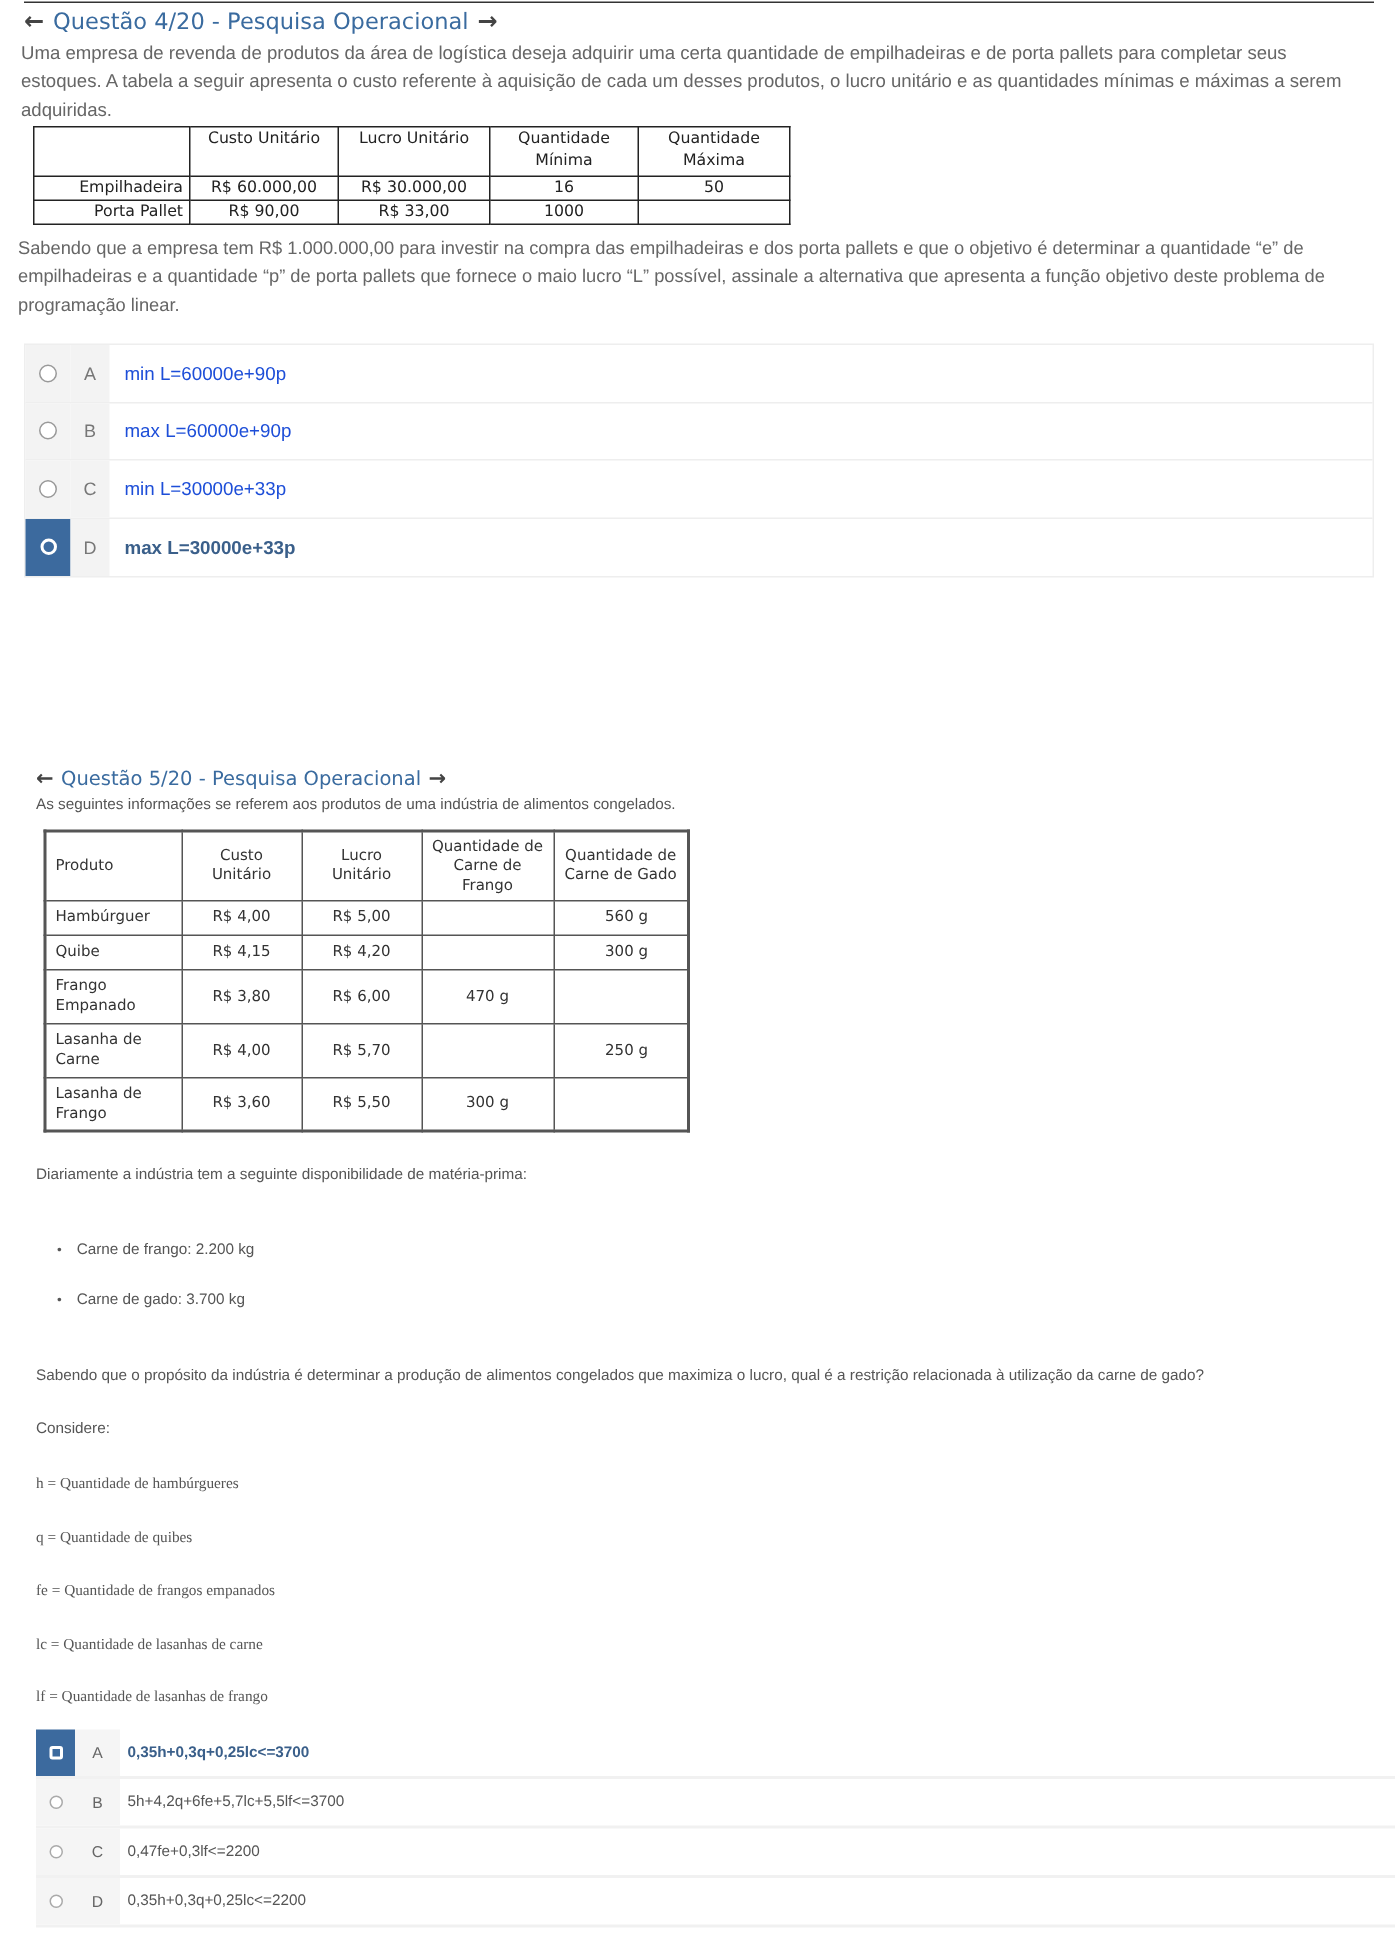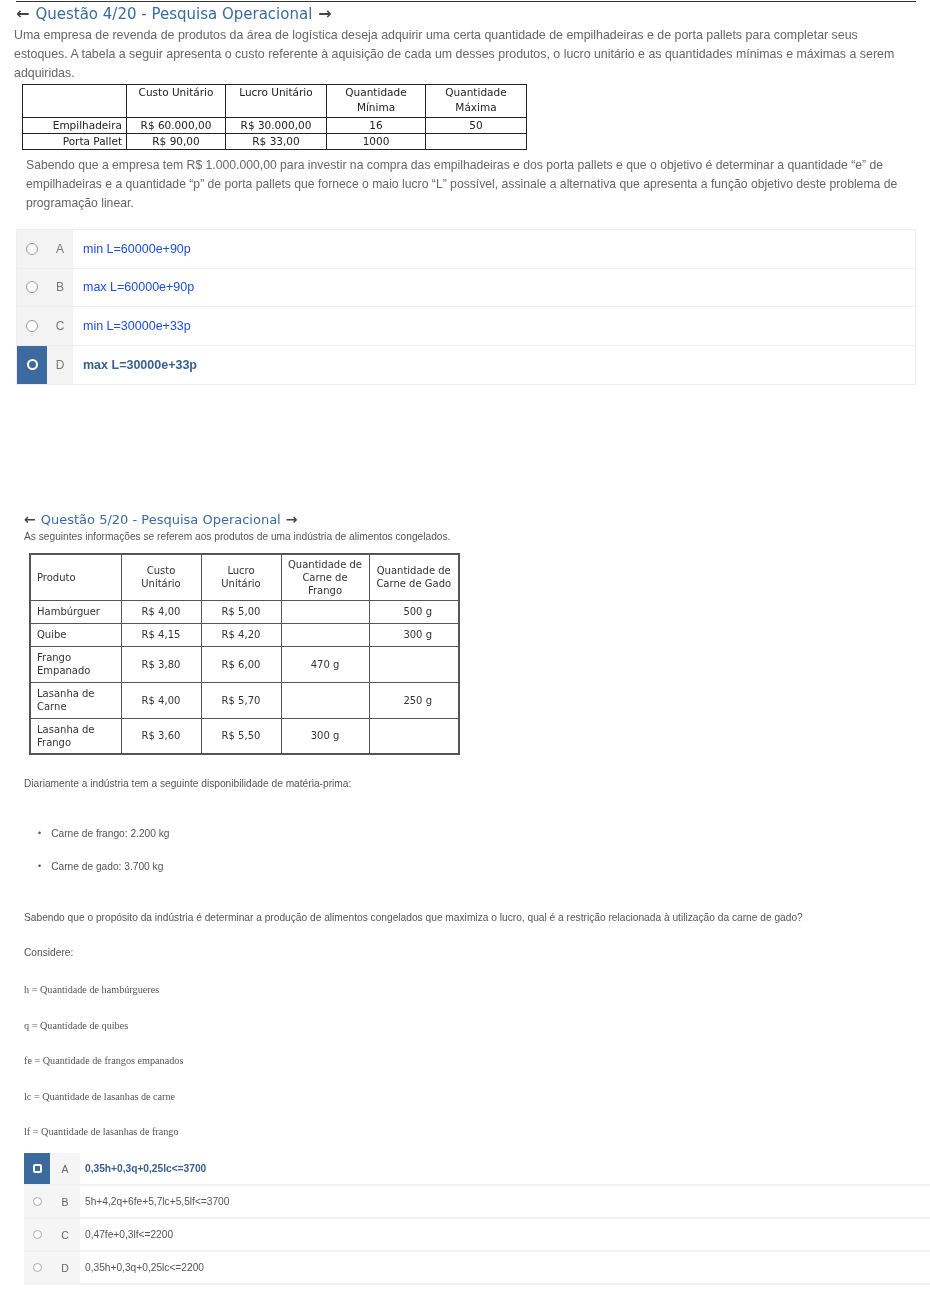--- a/index.html
+++ b/index.html
@@ -11,21 +11,21 @@
   
   .q4-title { position: absolute; left: 16px; top: 4px; font-family: "DejaVu Sans", sans-serif; font-size: 15px; color: #3a6b9f; display: flex; align-items: center; gap: 6px; }
   .q4-title .arrow { font-size: 16px; color: #444; font-weight: bold; }
   .q4-text { position: absolute; left: 14px; top: 26px; width: 900px; font-size: 12.4px; line-height: 19px; color: #666; }
 
   table.t1 { position: absolute; left: 22px; top: 84px; border-collapse: collapse; font-family: "DejaVu Sans", sans-serif; font-size: 10.5px; color: #222; }
   table.t1 td { border: 1px solid #222; padding: 0 4px; height: 16px; text-align: center; vertical-align: top; line-height: 15px; }
   table.t1 td.l { text-align: right; }
   table.t1 tr.h td { height: 33px; }
 
-  .q4-after { position: absolute; left: 26px; top: 156px; width: 900px; font-size: 12.2px; line-height: 19px; color: #666; }
+  .q4-after { position: absolute; left: 12px; top: 156px; width: 900px; font-size: 12.2px; line-height: 19px; color: #666; }
 
   .opts1 { position: absolute; left: 16px; top: 229px; width: 900px; border: 1px solid #eee; }
   .opt1 { height: 38.5px; display: flex; align-items: center; border-bottom: 1px solid #eee; }
   .opt1:last-child { border-bottom: none; }
   .opt1 .radio-cell { width: 30px; height: 100%; display: flex; align-items: center; justify-content: center; background: #f3f3f3; }
   .opt1 .letter-cell { width: 26px; height: 100%; display: flex; align-items: center; justify-content: center; background: #f3f3f3; font-size: 12px; color: #777; }
   .opt1 .text { padding-left: 10px; font-size: 12.5px; color: #1d4ed8; }
   .radio { width: 12px; height: 12px; border-radius: 50%; border: 1px solid #999; background: #fff; }
   .opt1.sel .radio-cell { background: #3c6a9e; }
   .opt1.sel .radio { border: 2px solid #fff; background: #3c6a9e; width: 11px; height: 11px; }
@@ -148,21 +148,21 @@
     <td style="width:80px"><span>Custo</span><br><span>Unitário</span></td>
     <td style="width:80px"><span>Lucro</span><br><span>Unitário</span></td>
     <td style="width:88px"><span>Quantidade de</span><br><span>Carne de</span><br><span>Frango</span></td>
     <td style="width:90px"><span>Quantidade de</span><br><span>Carne de Gado</span></td>
   </tr>
   <tr class="s">
     <td class="l">Hambúrguer</td>
     <td>R$ 4,00</td>
     <td>R$ 5,00</td>
     <td></td>
-    <td class="right">500 g</td>
+    <td class="right">560 g</td>
   </tr>
   <tr class="s">
     <td class="l">Quibe</td>
     <td>R$ 4,15</td>
     <td>R$ 4,20</td>
     <td></td>
     <td class="right">300 g</td>
   </tr>
   <tr class="d">
     <td class="l"><span>Frango</span><br><span>Empanado</span></td>

